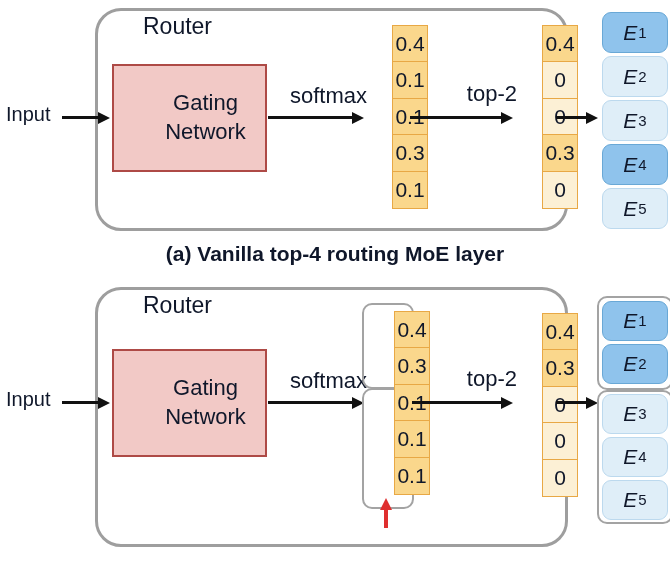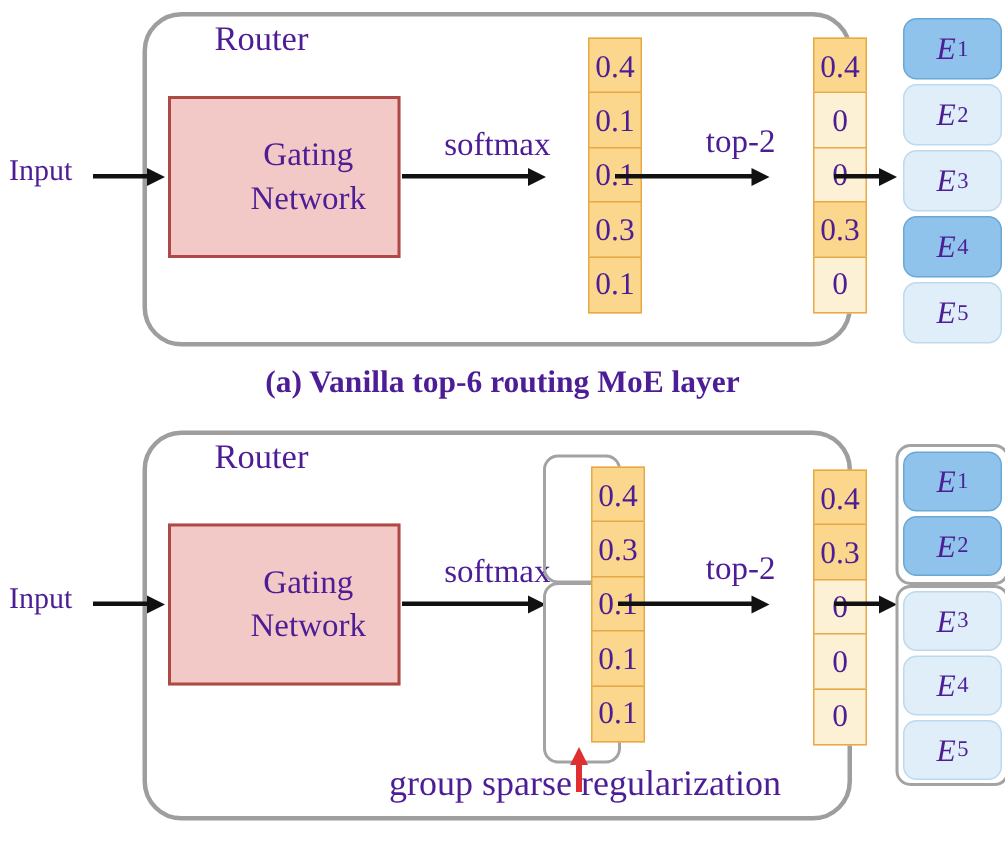--- a/index.html
+++ b/index.html
@@ -1,19 +1,19 @@
 <!DOCTYPE html>
 <html><head>
 <meta charset="utf-8">
 <style>
   html,body{margin:0;padding:0;background:#ffffff;}
   *{box-sizing:border-box;}
   .canvas{
     position:relative;width:670px;height:565px;background:#ffffff;overflow:hidden;
-    font-family:Liberation Serif, serif;color:#4c1d95;
+    font-family:Liberation Sans, sans-serif;color:#0f172a;
   }
   .panel{
     position:absolute;left:95px;width:473px;border:3px solid #9e9e9e;border-radius:26px;background:#ffffff;
   }
   .panel-a{top:8px;height:223px;}
   .panel-b{top:287px;height:260px;}
   .router-label{position:absolute;font-size:23px;}
   .gating-box{
     position:absolute;left:112px;width:155px;height:108px;background:#f2c9c6;border:2px solid #ae4a46;
     display:flex;flex-direction:column;align-items:center;justify-content:center;font-size:22px;line-height:1.3;padding-left:32px;
@@ -107,21 +107,21 @@
     <div class="expert sel" style="top:144px;">
         <span class="e-name">E</span>
         <sub>4</sub>
       </div>
     <div class="expert" style="top:188px;">
         <span class="e-name">E</span>
         <sub>5</sub>
       </div>
   </div>
 
-  <div class="caption">(a) Vanilla top-6 routing MoE layer</div>
+  <div class="caption">(a) Vanilla top-4 routing MoE layer</div>
 
   <div class="panel panel-b"></div>
   <div class="router-label" style="left:143px;top:292px;">Router</div>
 
   <div class="gating-box" style="top:349px;">
     <span>Gating</span>
     <span>Network</span>
   </div>
 
   <div class="io-label" style="left:6px;top:388px;">Input</div>
@@ -174,15 +174,14 @@
         <span class="e-name">E</span>
         <sub>4</sub>
       </div>
     <div class="expert" style="top:480px;height:40px;">
         <span class="e-name">E</span>
         <sub>5</sub>
       </div>
   </div>
 
   <div class="red-arrow"></div>
-  <div class="annotation">group sparse regularization</div>
 
 </div>
 
 </body></html>

